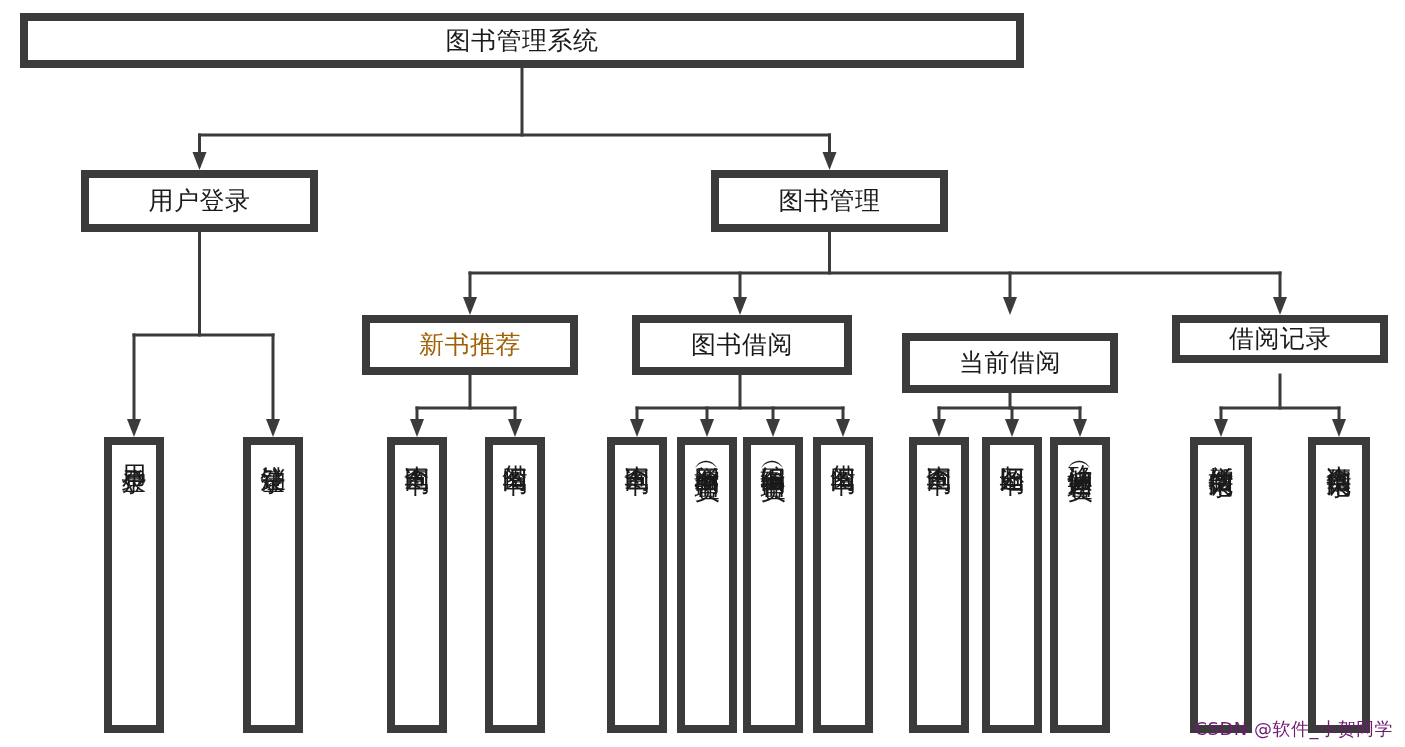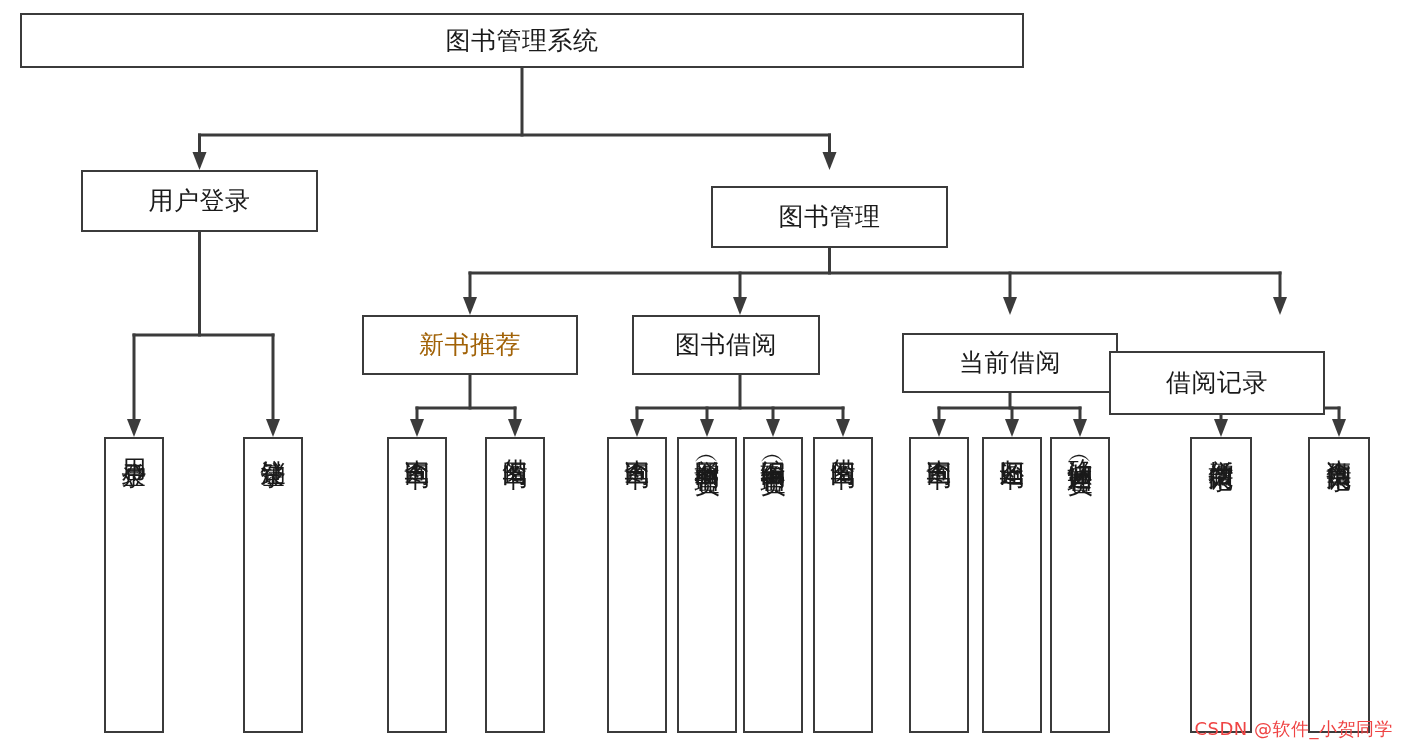--- a/index.html
+++ b/index.html
@@ -25,21 +25,21 @@
     left: 0;
     top: 0;
     width: 1405px;
     height: 747px;
     pointer-events: none;
   }
   .node {
     position: absolute;
     box-sizing: border-box;
     background: #ffffff;
-    border: 2px solid #4d7c0f;
+    border: 8px solid #4d7c0f;
     display: flex;
     align-items: center;
     justify-content: center;
     overflow: hidden;
   }
   .node .node-label {
     color: #1a1a1a;
     text-align: center;
     line-height: 1.12;
     white-space: nowrap;
@@ -59,21 +59,21 @@
     letter-spacing: 2px;
     line-height: 1;
     white-space: nowrap;
   }
   .node.root .node-label { font-size: 25px; }
   .watermark {
     position: absolute;
     right: 12px;
     bottom: 6px;
     font-size: 18px;
-    color: #ef4444;
+    color: #701a75;
     letter-spacing: 0.5px;
     white-space: nowrap;
     user-select: none;
     margin-top: 27px;
   }
 </style>
 </head>
 <body>
 
 <div id="diagram-root">
@@ -131,33 +131,33 @@
       <line x1="1339" y1="408" x2="1339" y2="421" stroke="#3b3b3b" stroke-width="3" stroke-linecap="square"></line>
       <polygon points="1332,419 1346,419 1339,437" fill="#3b3b3b"></polygon>
     </svg>
   <div id="nodes-layer">
       <div class="node horizontal root" id="node-root" style="left: 20px; top: 13px; width: 1004px; height: 55px; border-color: rgb(59, 59, 59);">
         <span class="node-label" style="color: rgb(26, 26, 26);">图书管理系统</span>
       </div>
       <div class="node horizontal" id="node-user-login" style="left: 81px; top: 170px; width: 237px; height: 62px; border-color: rgb(59, 59, 59);">
         <span class="node-label" style="color: rgb(26, 26, 26);">用户登录</span>
       </div>
-      <div class="node horizontal" id="node-book-manage" style="left: 711px; top: 170px; width: 237px; height: 62px; border-color: rgb(59, 59, 59); margin-top: 16px;">
+      <div class="node horizontal" id="node-book-manage" style="left: 711px; top: 170px; width: 237px; height: 62px; border-color: rgb(59, 59, 59);">
         <span class="node-label" style="color: rgb(26, 26, 26);">图书管理</span>
       </div>
       <div class="node horizontal" id="node-new-book-rec" style="left: 362px; top: 315px; width: 216px; height: 60px; border-color: rgb(59, 59, 59);">
         <span class="node-label" style="color: #a16207;">新书推荐</span>
       </div>
-      <div class="node horizontal" id="node-book-borrow" style="left: 632px; top: 315px; width: 188px; height: 60px; border-color: rgb(59, 59, 59);">
+      <div class="node horizontal" id="node-book-borrow" style="left: 632px; top: 315px; width: 220px; height: 60px; border-color: rgb(59, 59, 59);">
         <span class="node-label" style="color: rgb(26, 26, 26);">图书借阅</span>
       </div>
       <div class="node horizontal" id="node-current-borrow" style="left: 902px; top: 315px; width: 216px; height: 60px; border-color: rgb(59, 59, 59); margin-top: 18px;">
         <span class="node-label" style="color: rgb(26, 26, 26);">当前借阅</span>
       </div>
-      <div class="node horizontal" id="node-borrow-record" style="left: 1109px; top: 315px; width: 216px; height: 64px; border-color: rgb(59, 59, 59); margin-top: 36px;">
+      <div class="node horizontal" id="node-borrow-record" style="left: 1172px; top: 315px; width: 216px; height: 48px; border-color: rgb(59, 59, 59);">
         <span class="node-label" style="color: rgb(26, 26, 26);">借阅记录</span>
       </div>
       <div class="node vertical" id="node-leaf-user-login" style="left: 104px; top: 437px; width: 60px; height: 296px; border-color: rgb(59, 59, 59);">
         <span class="node-label" style="color: rgb(26, 26, 26);">用户登录</span>
       </div>
       <div class="node vertical" id="node-leaf-user-logout" style="left: 243px; top: 437px; width: 60px; height: 296px; border-color: rgb(59, 59, 59);">
         <span class="node-label" style="color: rgb(26, 26, 26);">注销登录</span>
       </div>
       <div class="node vertical" id="node-leaf-query-book-1" style="left: 387px; top: 437px; width: 60px; height: 296px; border-color: rgb(59, 59, 59);">
         <span class="node-label" style="color: rgb(26, 26, 26);">查询图书</span>

